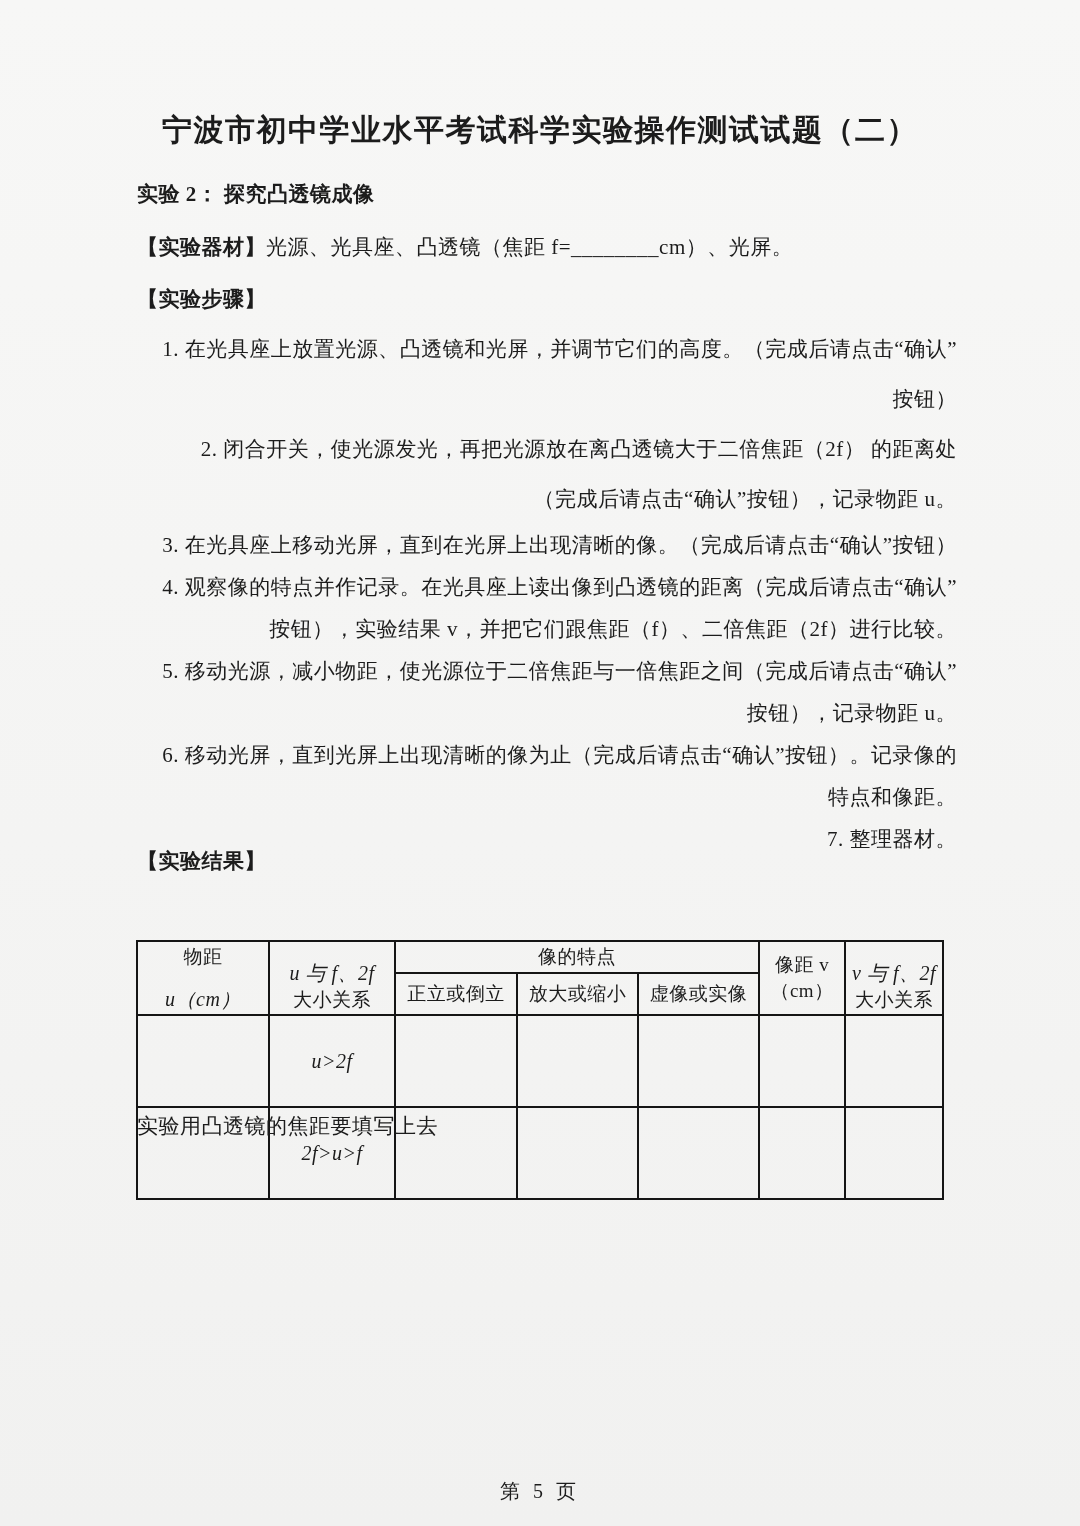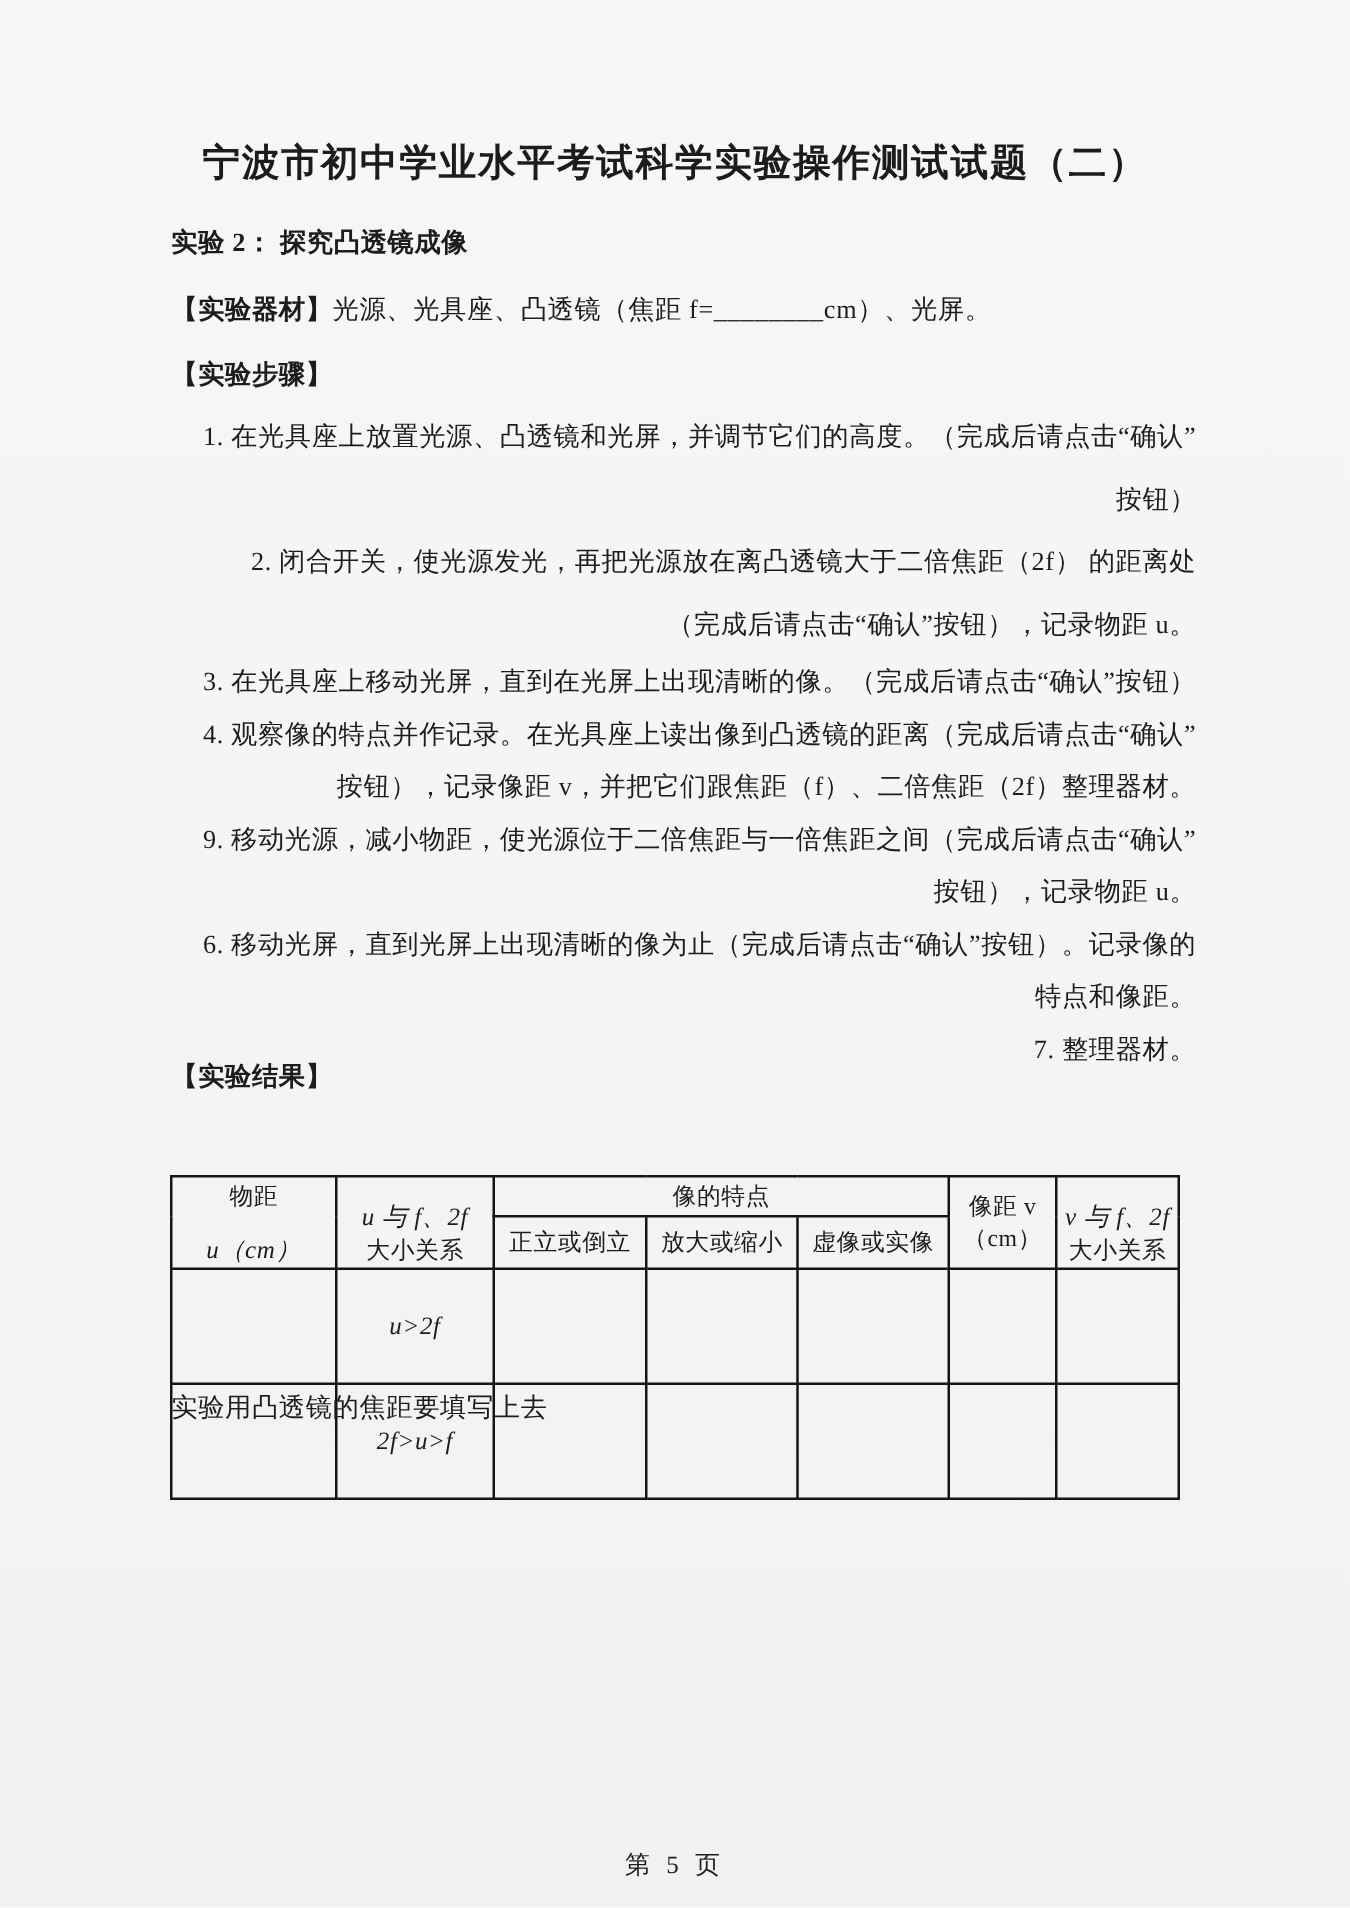--- a/index.html
+++ b/index.html
@@ -90,22 +90,22 @@
 <div class="abs" id="steps">
   <div class="grp-a">
     <div class="line">1. 在光具座上放置光源、凸透镜和光屏，并调节它们的高度。（完成后请点击“确认”</div>
     <div class="line">按钮）</div>
     <div class="line">2. 闭合开关，使光源发光，再把光源放在离凸透镜大于二倍焦距（2f） 的距离处</div>
     <div class="line">（完成后请点击“确认”按钮），记录物距 u。</div>
   </div>
   <div class="grp-b">
     <div class="line">3. 在光具座上移动光屏，直到在光屏上出现清晰的像。（完成后请点击“确认”按钮）</div>
     <div class="line">4. 观察像的特点并作记录。在光具座上读出像到凸透镜的距离（完成后请点击“确认”</div>
-    <div class="line">按钮），记录像距 v，并把它们跟焦距（f）、二倍焦距（2f）整理器材。</div>
-    <div class="line">9. 移动光源，减小物距，使光源位于二倍焦距与一倍焦距之间（完成后请点击“确认”</div>
+    <div class="line">按钮），实验结果 v，并把它们跟焦距（f）、二倍焦距（2f）进行比较。</div>
+    <div class="line">5. 移动光源，减小物距，使光源位于二倍焦距与一倍焦距之间（完成后请点击“确认”</div>
     <div class="line">按钮），记录物距 u。</div>
     <div class="line">6. 移动光屏，直到光屏上出现清晰的像为止（完成后请点击“确认”按钮）。记录像的</div>
     <div class="line">特点和像距。</div>
     <div class="line">7. 整理器材。</div>
   </div>
 </div>
 
 <div class="abs" id="results-label">【实验结果】</div>
 
 <table class="abs" id="results-table">

